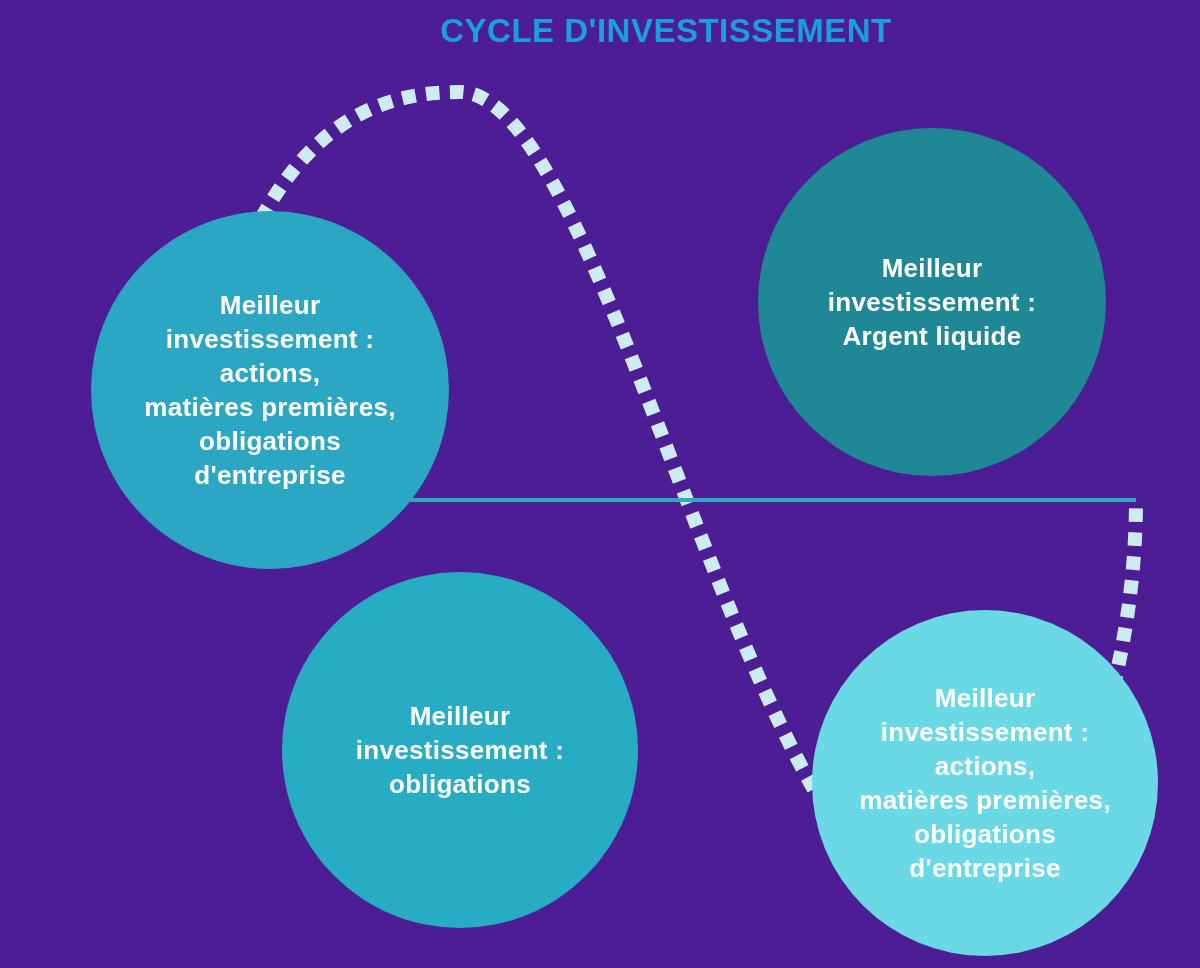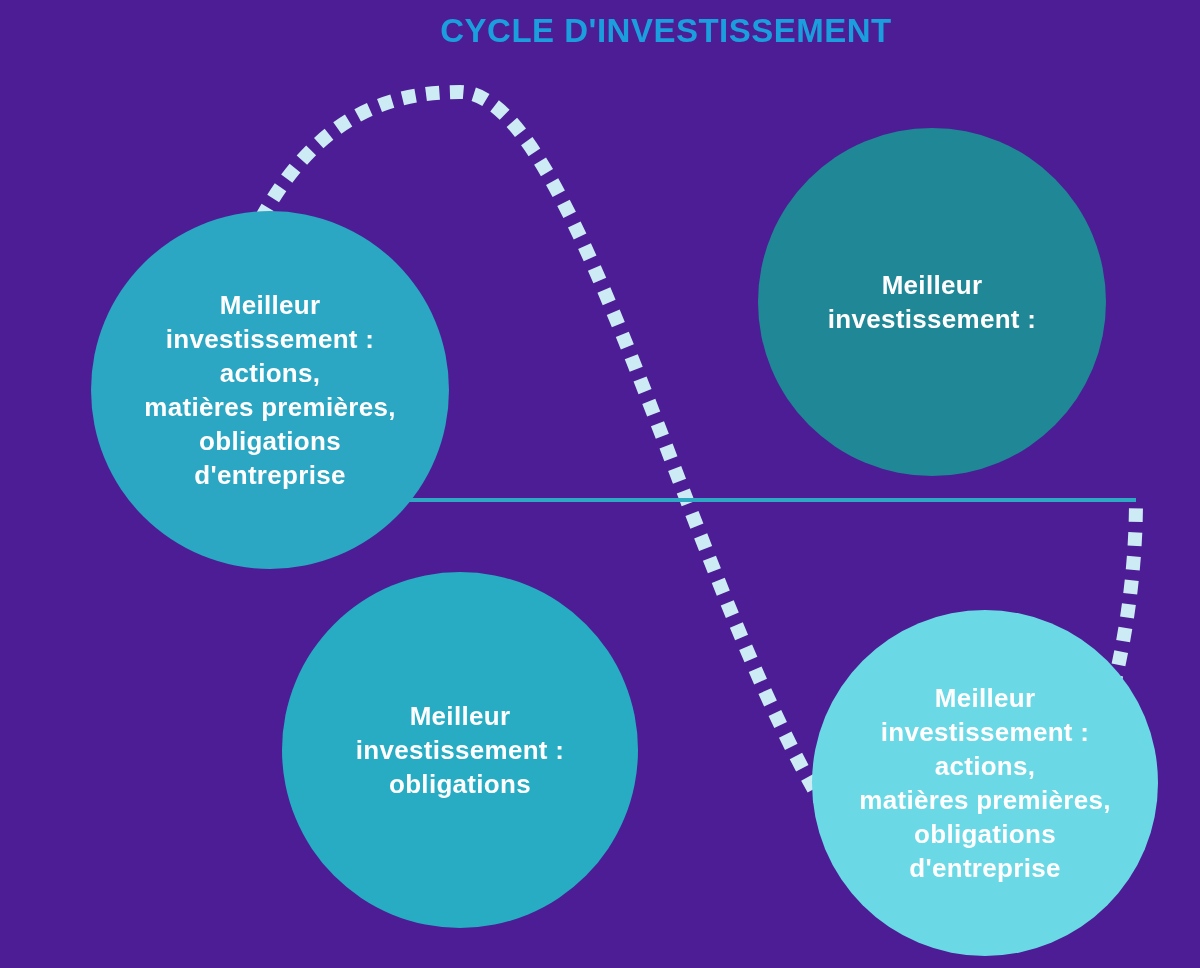--- a/index.html
+++ b/index.html
@@ -73,20 +73,21 @@
       <span>matières premières,</span>
       <span>obligations</span>
       <span>d'entreprise</span>
     </div>
   </div>
 
   <div class="circle" id="circle-top-right" style="background-color: rgb(31, 135, 149);">
     <div class="circle-text">
       <span>Meilleur</span>
       <span>investissement :</span>
+      <span>Argent liquide</span>
     </div>
   </div>
 
   <div class="circle" id="circle-bottom-left" style="background-color: rgb(39, 172, 195);">
     <div class="circle-text">
       <span>Meilleur</span>
       <span>investissement :</span>
       <span>obligations</span>
     </div>
   </div>

